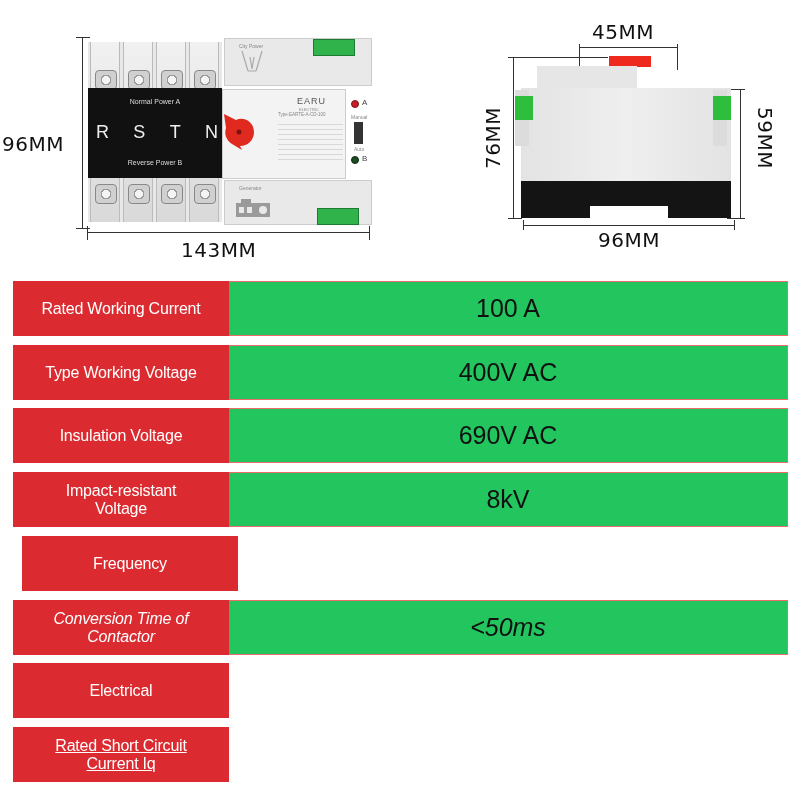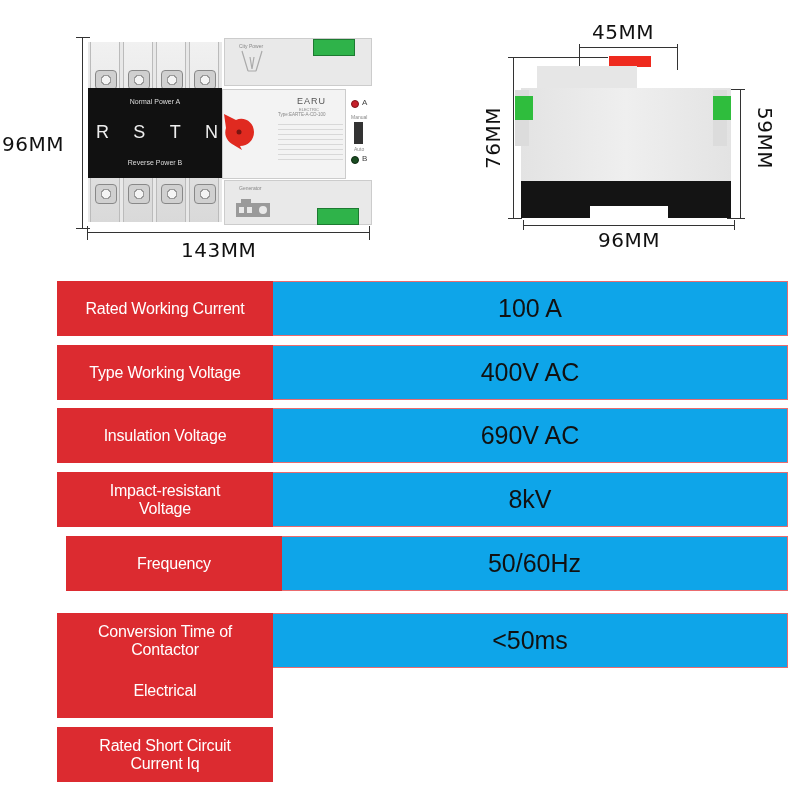--- a/index.html
+++ b/index.html
@@ -34,24 +34,23 @@
   .sv-rail { position: absolute; width: 14px; height: 56px; background: #dcdcdc; }
 
   
   .spec-table { position: absolute; left: 13px; top: 281px; width: 775px; }
   .spec-row { position: absolute; left: 0; width: 775px; height: 55px; display: flex; }
   .spec-label {
     width: 216px; height: 55px; background: #dc2b30; color: #fff;
     display: flex; align-items: center; justify-content: center; text-align: center;
     font-family: "Liberation Sans", sans-serif; font-size: 16px; line-height: 18px; padding: 0 6px;
     letter-spacing: -0.2px;
-    margin-left: 44px;
   }
   .spec-value {
-    flex: 1; height: 55px; background: #0ea5e9;
+    flex: 1; height: 55px; background: #22c55e;
     border-top: 1.5px solid #ea6c6f; border-right: 1.5px solid #ea6c6f; border-bottom: 1.5px solid #ea6c6f;
     display: flex; align-items: center; justify-content: center;
     font-family: "Liberation Sans", sans-serif; color: #111; font-size: 25px;
   }
   .spec-value.small { font-size: 20px; }
 </style>
 </head>
 <body>
 
 <div>
@@ -180,25 +179,24 @@
   <div class="spec-row" style="top:127px;">
     <div class="spec-label">Insulation Voltage</div>
     <div class="spec-value">690V AC</div>
   </div>
   <div class="spec-row" style="top:191px;">
     <div class="spec-label" style="padding:0 36px;">Impact-resistant Voltage</div>
     <div class="spec-value">8kV</div>
   </div>
   <div class="spec-row" style="top:255px;padding-left:9px;">
     <div class="spec-label">Frequency</div>
-    <div class="spec-value">50/60Hz</div>
-  </div>
-  <div class="spec-row" style="top:332px;">
+  </div>
+  <div class="spec-row" style="top:319px;font-style:italic;">
     <div class="spec-label" style="padding:0 28px;">Conversion Time of Contactor</div>
     <div class="spec-value">&lt;50ms</div>
   </div>
   <div class="spec-row" style="top:382px;">
     <div class="spec-label">Electrical</div>
   </div>
   <div class="spec-row" style="top:446px;">
-    <div class="spec-label" style="padding:0 22px;">Rated Short Circuit Current Iq</div>
+    <div class="spec-label" style="padding:0 22px;text-decoration:underline;">Rated Short Circuit Current Iq</div>
   </div>
 </div>
 
 </body></html>

